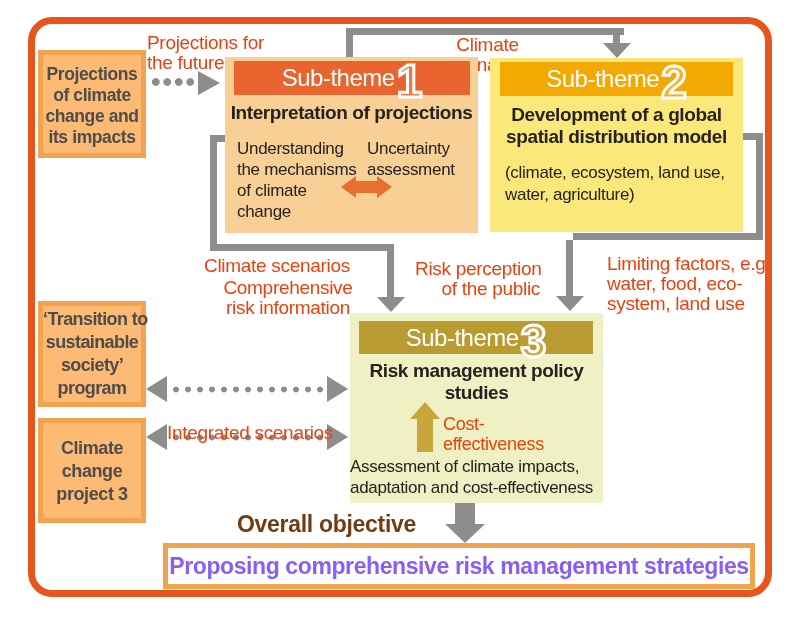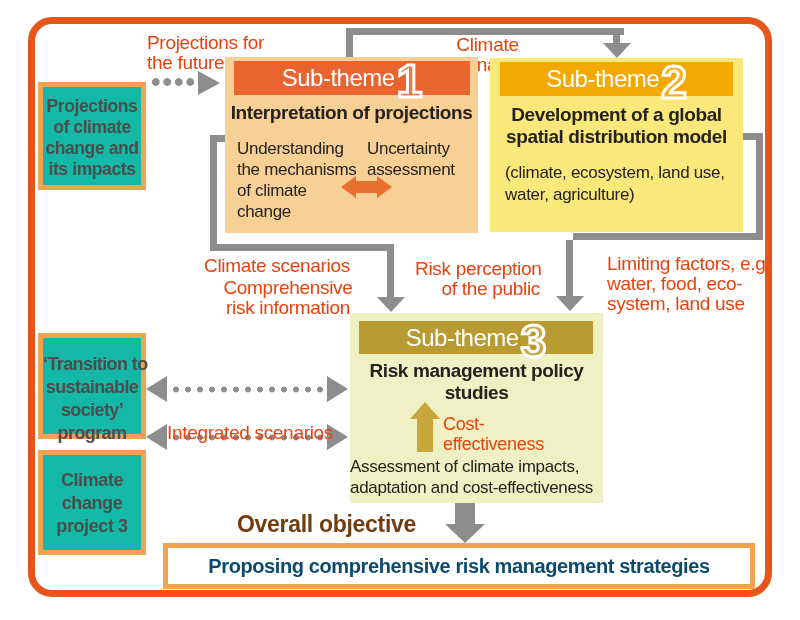--- a/index.html
+++ b/index.html
@@ -5,24 +5,24 @@
   * { margin:0; padding:0; box-sizing:border-box; }
   body { background:#fff; font-family:"Liberation Sans", sans-serif; }
   #canvas { position:relative; width:800px; height:620px; background:#ffffff; overflow:hidden; }
   .pre { white-space:pre; }
 
   
   .frame { position:absolute; left:28px; top:17px; width:744px; height:580px;
            border:7px solid #e8551c; border-radius:24px; }
 
   
-  .obox { position:absolute; background:#14b8a6; border:5px solid #f2a34f; color:#4d4d4d;
-          font-weight:bold; text-align:center;margin-top:32px; }
+  .obox { position:absolute; background:#fdba74; border:5px solid #f2a34f; color:#4d4d4d;
+          font-weight:bold; text-align:center; }
   .box-projections { left:38px; top:50px; width:108px; height:108px; font-size:17.5px; line-height:21px; padding-top:9px; letter-spacing:-0.4px;}
-  .box-transition  { left:38px; top:301px; width:108px; height:106px; font-size:18px; line-height:23px; padding-top:15px; letter-spacing:-0.6px;}
+  .box-transition  { left:38px; top:301px; width:108px; height:106px; font-size:18px; line-height:23px; padding-top:2px; letter-spacing:-0.6px;}
   .box-project3    { left:38px; top:418px; width:108px; height:105px; font-size:18px; line-height:23px; padding-top:14px; letter-spacing:-0.4px;}
 
   
   .stbox { position:absolute; }
   .st1 { left:225px; top:57px; width:253px; height:176px; background:#f8d096; }
   .st2 { left:490px; top:58px; width:253px; height:174px; background:#fbe87b; }
   .st3 { left:350px; top:313px; width:253px; height:190px; background:#eff0c3; }
   .sthead { position:absolute; display:flex; align-items:center; justify-content:center; }
   .sthead .hlabel { color:#fff; font-weight:normal; font-size:24px; letter-spacing:-0.5px; }
   .sthead .hnum { font-weight:bold; font-size:46px; line-height:1; position:relative; top:3px; margin-left:2px;
@@ -45,21 +45,21 @@
   .st3 .stbody { left:0; top:143px; width:100%; text-align:left; }
 
   
   .red { position:absolute; color:#e8430e; font-size:19px; line-height:20px; letter-spacing:-0.3px; }
 
   
   .brown { position:absolute; color:#703c10; font-weight:bold; }
   .overall { left:237px; top:511px; font-size:23px; letter-spacing:-0.3px; }
   .strategy-box { position:absolute; left:163px; top:543px; width:592px; height:46px; background:#fff;
                   border:5px solid #f2a34f; display:flex; align-items:center; justify-content:center; }
-  .strategy-box span { color:#0c4a6e; font-weight:bold; font-size:20px; letter-spacing:-0.4px; }
+  .strategy-box span { color:#8b5cf6; font-weight:bold; font-size:23px; letter-spacing:-0.4px; }
 
   
   .seg { position:absolute; background:#8d8d8d; }
   .tri { position:absolute; width:0; height:0; }
   .tri-down { border-left:14px solid transparent; border-right:14px solid transparent; border-top:15px solid #8d8d8d; }
   .tri-right{ border-top:12px solid transparent; border-bottom:12px solid transparent; border-left:22px solid #8d8d8d; }
   .tri-left-sm { border-top:13px solid transparent; border-bottom:13px solid transparent; border-right:21px solid #8d8d8d; }
   .tri-right-sm{ border-top:13px solid transparent; border-bottom:13px solid transparent; border-left:21px solid #8d8d8d; }
 
   

